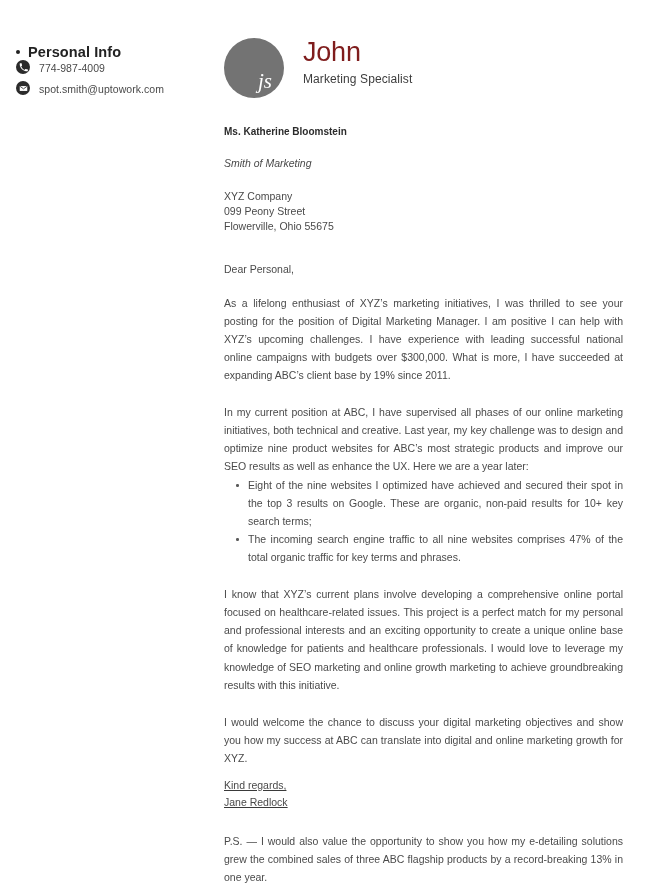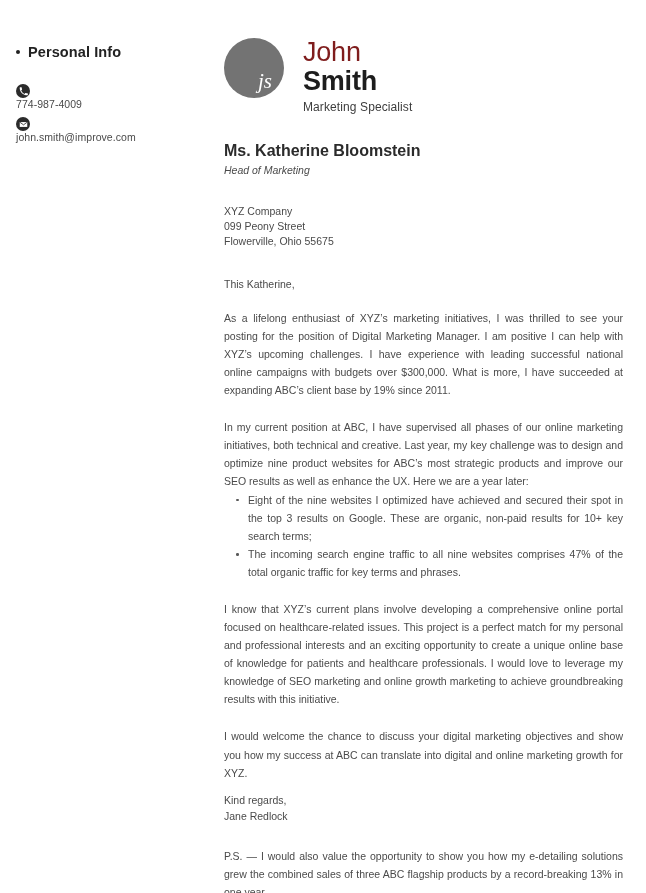--- a/index.html
+++ b/index.html
@@ -32,35 +32,34 @@
     padding: 44px 0 0 16px;
     box-sizing: border-box;
   }
   .sidebar-heading {
     display: flex;
     align-items: center;
     font-size: 14.5px;
     font-weight: bold;
     color: #222222;
     letter-spacing: 0.1px;
-    margin-bottom: 24px;
+    margin-bottom: 0;
   }
   .sidebar-heading .dot {
     width: 4px;
     height: 4px;
     border-radius: 50%;
     background: #222222;
     margin-right: 8px;
     flex: none;
   }
   .contact-row {
     display: flex;
-    align-items: flex-start;
+    align-items: flex-end;
     margin-bottom: 7px;
-    flex-direction: column;
   }
   .contact-icon {
     width: 14px;
     height: 14px;
     border-radius: 50%;
     background: #2b2b2b;
     display: flex;
     align-items: center;
     justify-content: center;
     margin-right: 9px;
@@ -134,32 +133,32 @@
   .date-line {
     font-size: 10.5px;
     color: #4a4a4a;
     margin-top: 20px;
   }
 
   .recipient {
     margin-top: 28px;
   }
   .recipient-name {
-    font-size: 16px;
+    font-size: 10px;
     font-weight: bold;
     color: #2b2b2b;
-    margin-bottom: 4px;
+    margin-bottom: 20px;
   }
   .recipient-role {
     font-size: 10.5px;
     font-style: italic;
     color: #4a4a4a;
   }
   .company-block {
-    margin-top: 28px;
+    margin-top: 20px;
   }
   .company-line {
     font-size: 10.5px;
     color: #4a4a4a;
     line-height: 1.45;
   }
 
   .salutation {
     font-size: 10.5px;
     color: #4a4a4a;
@@ -194,20 +193,21 @@
     position: absolute;
     left: 12px;
     top: 8px;
     width: 2.5px;
     height: 2.5px;
     border-radius: 50%;
     background: #5a5a5a;
   }
 
   .signoff {
+    text-decoration: underline;
   }
   .signoff-line {
     font-size: 10.5px;
     color: #4a4a4a;
     line-height: 1.55;
   }
 
   .postscript {
     font-size: 10.5px;
     color: #4a4a4a;
@@ -236,50 +236,49 @@
       <span class="contact-text">774-987-4009</span>
     </div>
 
     <div class="contact-row">
       <span class="contact-icon">
         <svg width="9" height="9" viewBox="0 0 24 24" aria-hidden="true">
           <path fill="#ffffff" d="M2 5.5h20v13H2z"></path>
           <path fill="none" stroke="#2b2b2b" stroke-width="2.2" d="M2.8 6.3l9.2 6.6 9.2-6.6"></path>
         </svg>
       </span>
-      <span class="contact-text">john.smith@improve.com</span>
+      <span class="contact-text">spot.smith@uptowork.com</span>
     </div>
   </aside>
 
   <main class="main">
 
     <header class="letterhead">
       <div class="avatar">
         <span class="monogram">js</span>
       </div>
       <div class="identity">
         <div class="name-first">John</div>
-        <div class="name-last">Smith</div>
         <div class="job-title">Marketing Specialist</div>
       </div>
     </header>
 
 
     <div class="recipient">
       <div class="recipient-name">Ms. Katherine Bloomstein</div>
-      <div class="recipient-role">Head of Marketing</div>
+      <div class="recipient-role">Smith of Marketing</div>
     </div>
 
     <div class="company-block">
       <div class="company-line">XYZ Company</div>
       <div class="company-line">099 Peony Street</div>
       <div class="company-line">Flowerville, Ohio 55675</div>
     </div>
 
-    <div class="salutation">This Katherine,</div>
+    <div class="salutation">Dear Personal,</div>
 
     <p class="body-paragraph">As a lifelong enthusiast of XYZ’s marketing initiatives, I was thrilled to see your posting for the position of Digital Marketing Manager. I am positive I can help with XYZ’s upcoming challenges. I have experience with leading successful national online campaigns with budgets over $300,000. What is more, I have succeeded at expanding ABC’s client base by 19% since 2011.</p>
 
     <p class="body-paragraph tight-after">In my current position at ABC, I have supervised all phases of our online marketing initiatives, both technical and creative. Last year, my key challenge was to design and optimize nine product websites for ABC’s most strategic products and improve our SEO results as well as enhance the UX. Here we are a year later:</p>
 
     <ul class="bullet-list">
       <li>Eight of the nine websites I optimized have achieved and secured their spot in the top 3 results on Google. These are organic, non-paid results for 10+ key search terms;</li>
       <li>The incoming search engine traffic to all nine websites comprises 47% of the total organic traffic for key terms and phrases.</li>
     </ul>
 

